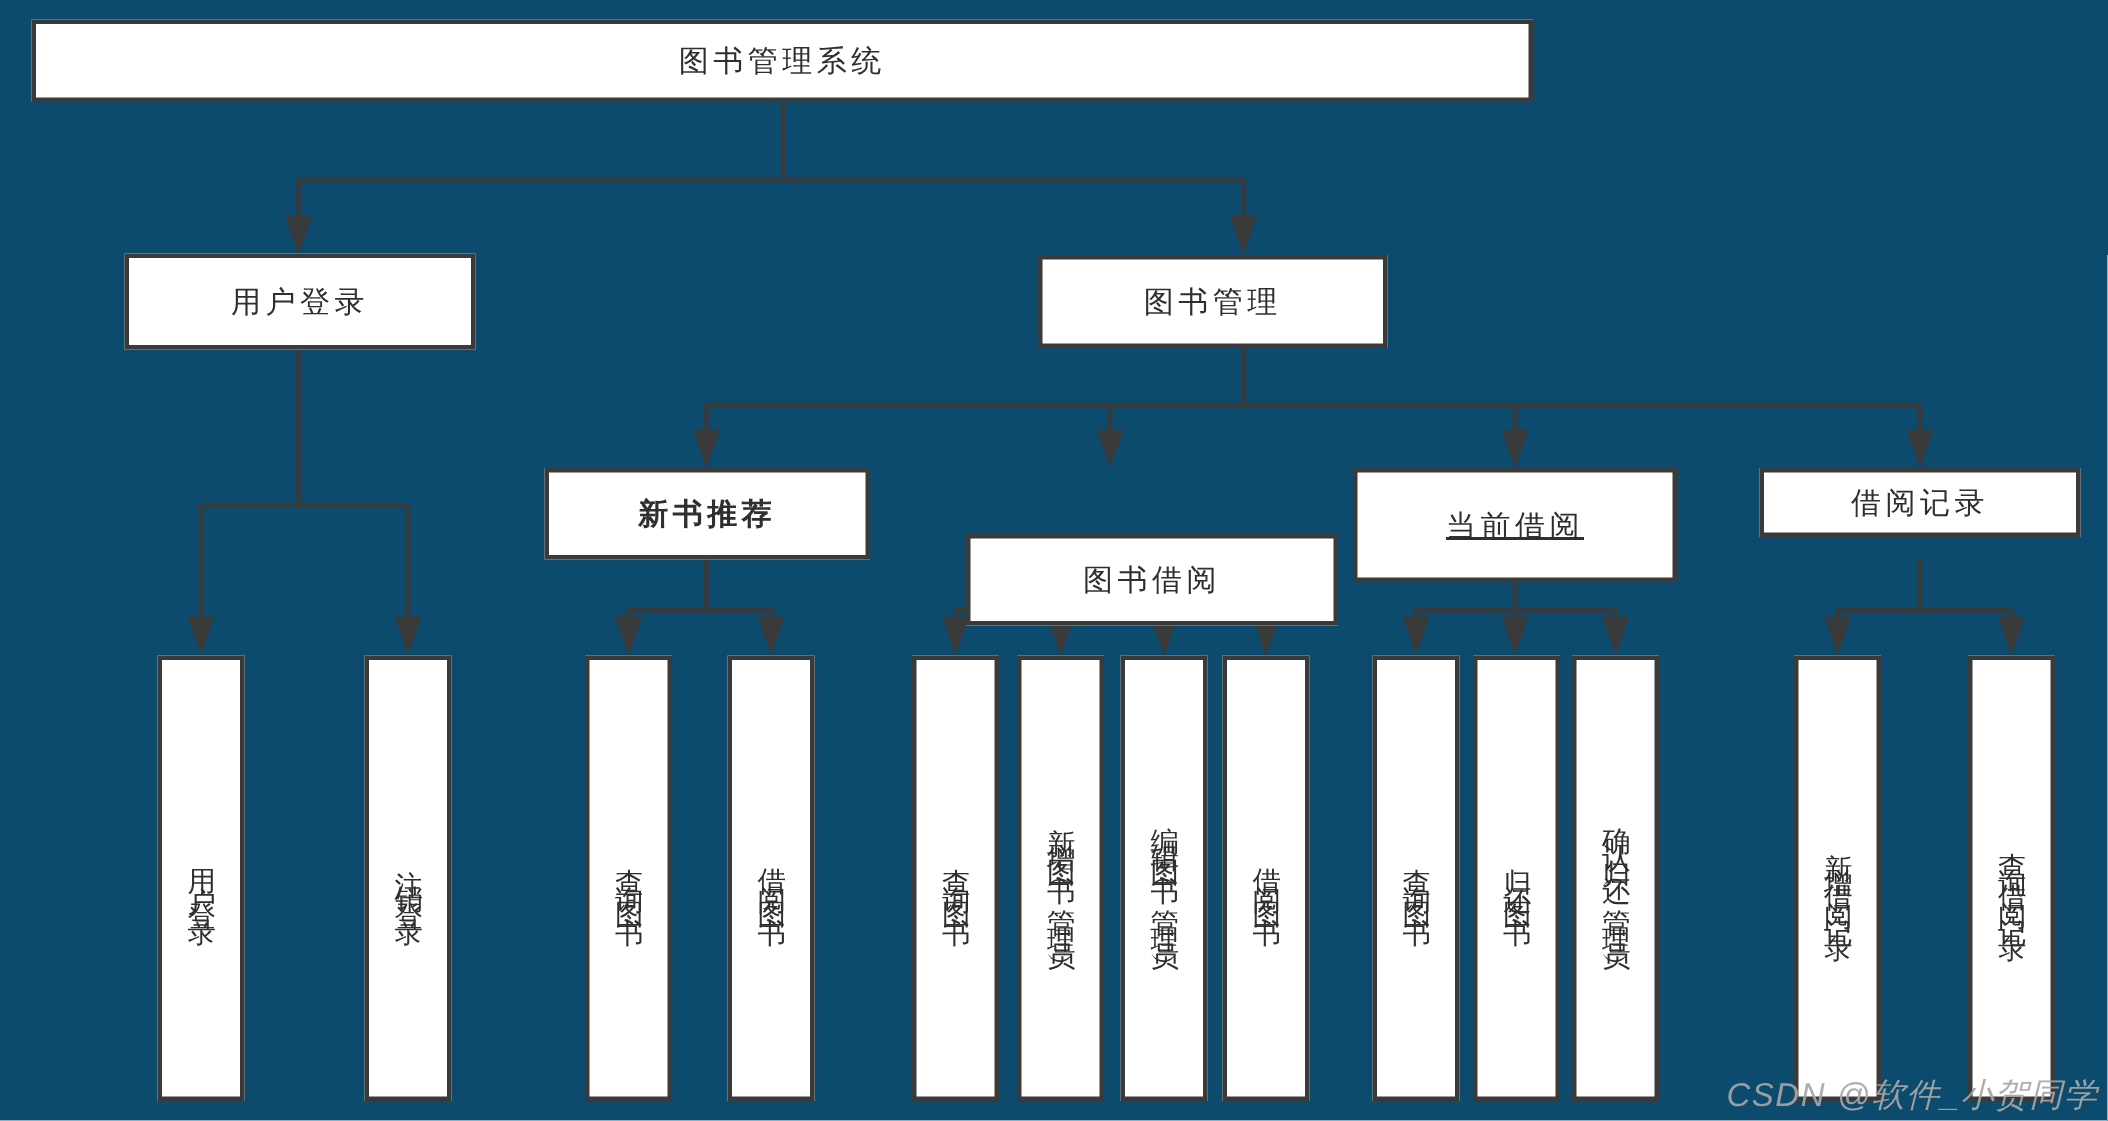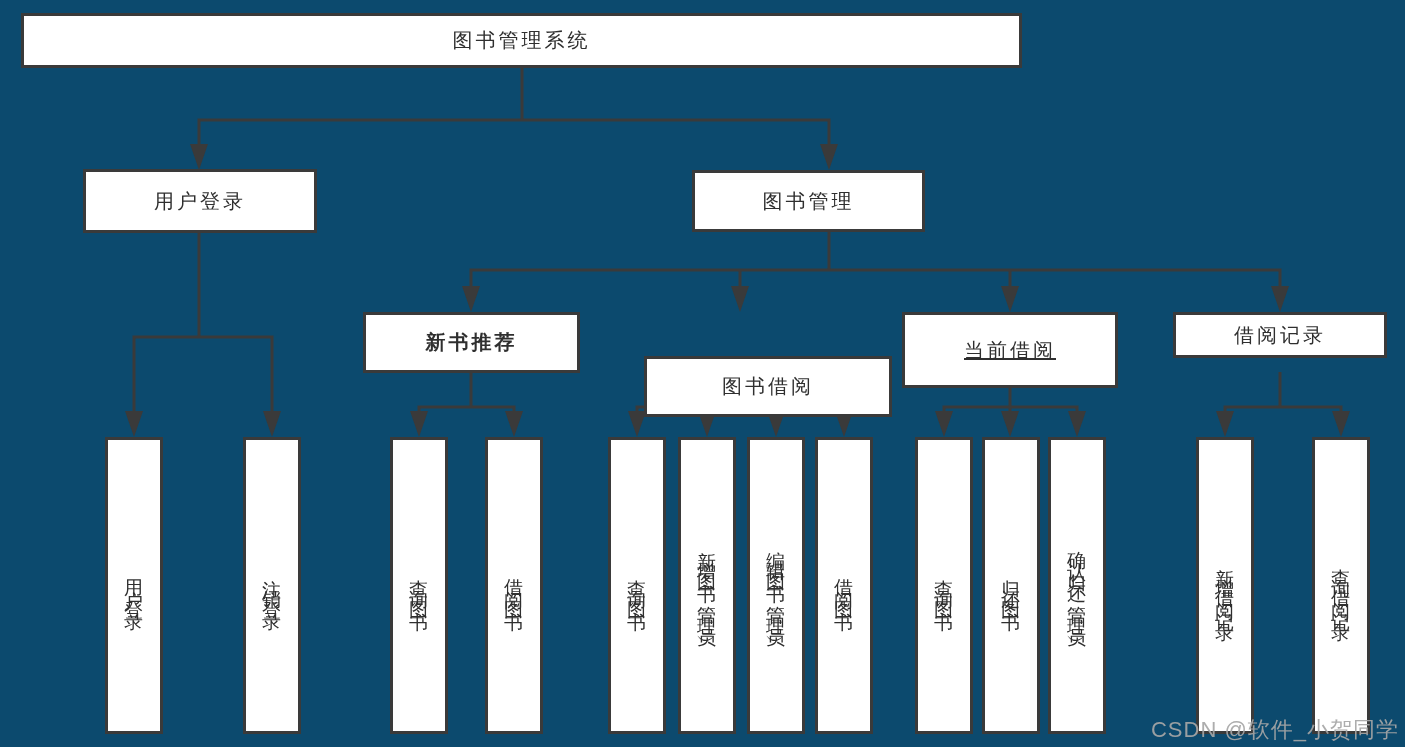--- a/index.html
+++ b/index.html
@@ -55,20 +55,21 @@
   }
   .watermark {
     position: absolute;
     right: 6px;
     bottom: 2px;
     font-size: 22px;
     letter-spacing: 1px;
     color: rgba(166, 166, 166, 0.92);
     white-space: nowrap;
     z-index: 5;
+    font-style: italic;
   }
   
   .pos-root        { left: 21px;   top: 13px;  width: 1001px; height: 55px; }
   .pos-user-login  { left: 83px;   top: 169px; width: 234px;  height: 64px; }
   .pos-book-mgmt   { left: 692px;  top: 170px; width: 233px;  height: 62px; }
   .pos-l3-recommend{ left: 363px;  top: 312px; width: 217px;  height: 61px; font-weight: bold; }
   .pos-l3-borrow   { left: 644px;  top: 312px; width: 248px;  height: 61px; margin-top: 44px; }
   .pos-l3-current  { left: 902px;  top: 312px; width: 216px;  height: 76px; text-decoration: underline; }
   .pos-l3-records  { left: 1173px; top: 312px; width: 214px;  height: 46px; }
   .pos-leaf-1  { left: 105px; }

